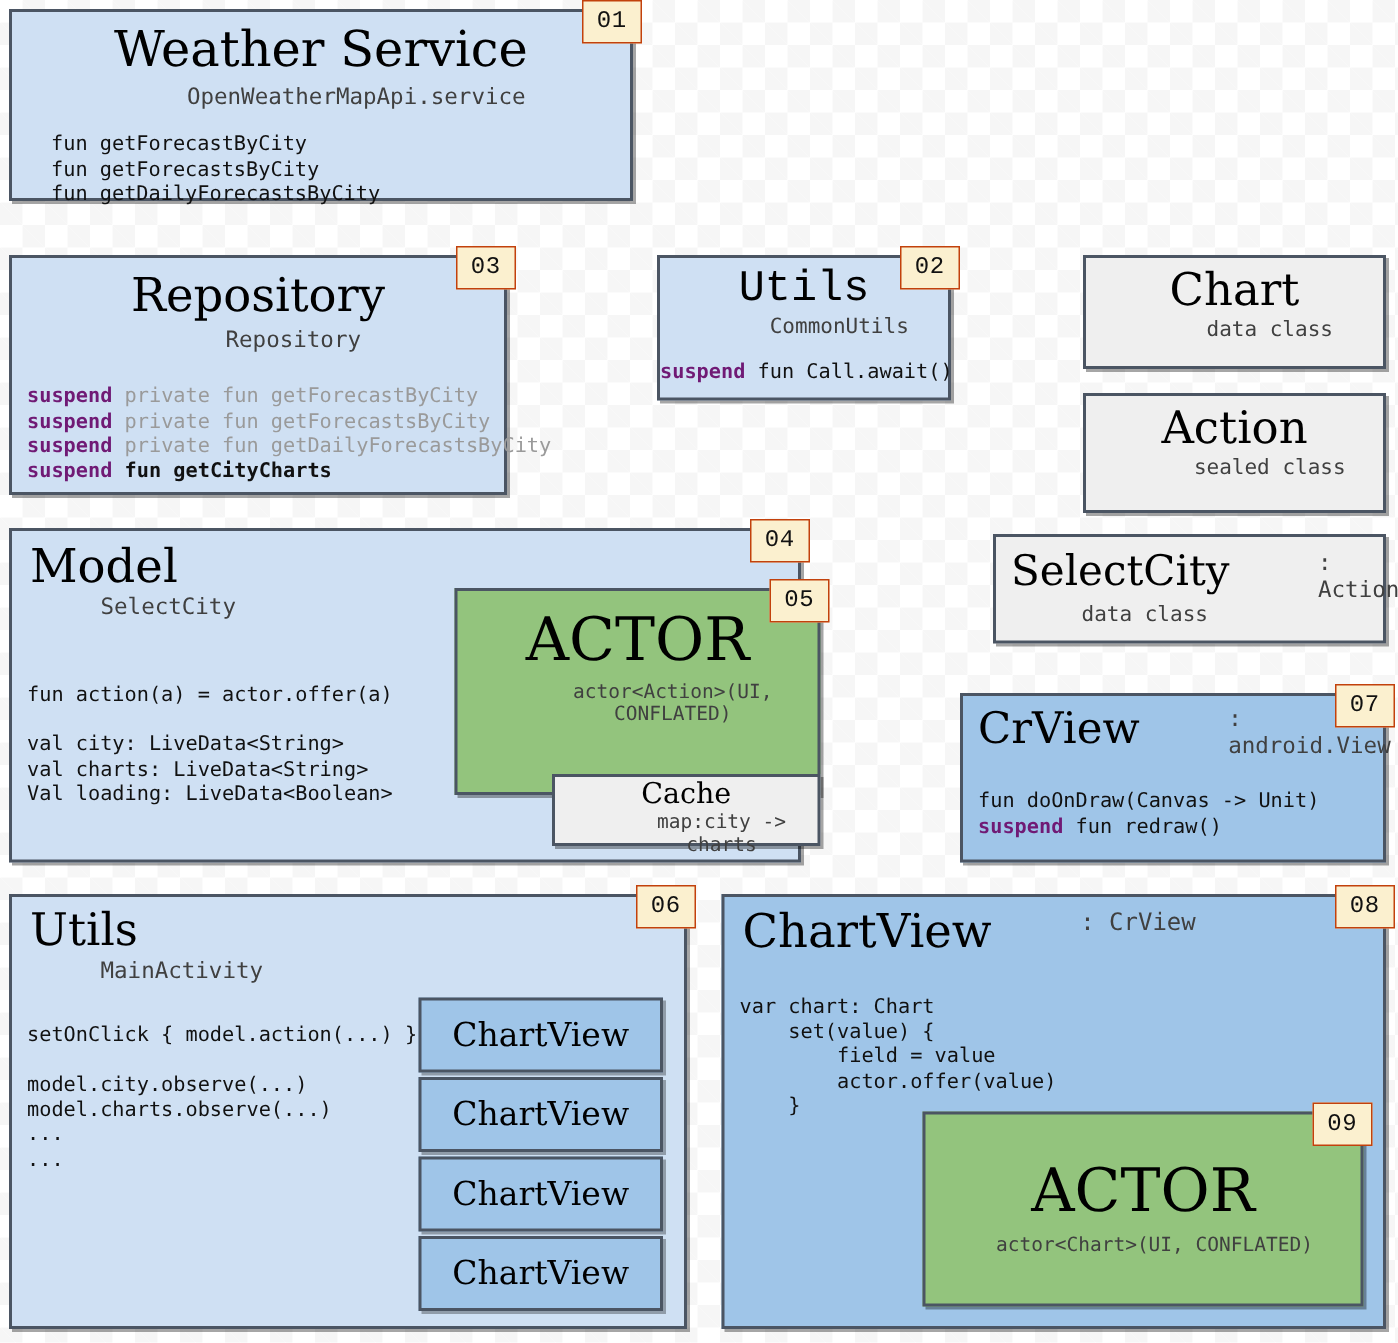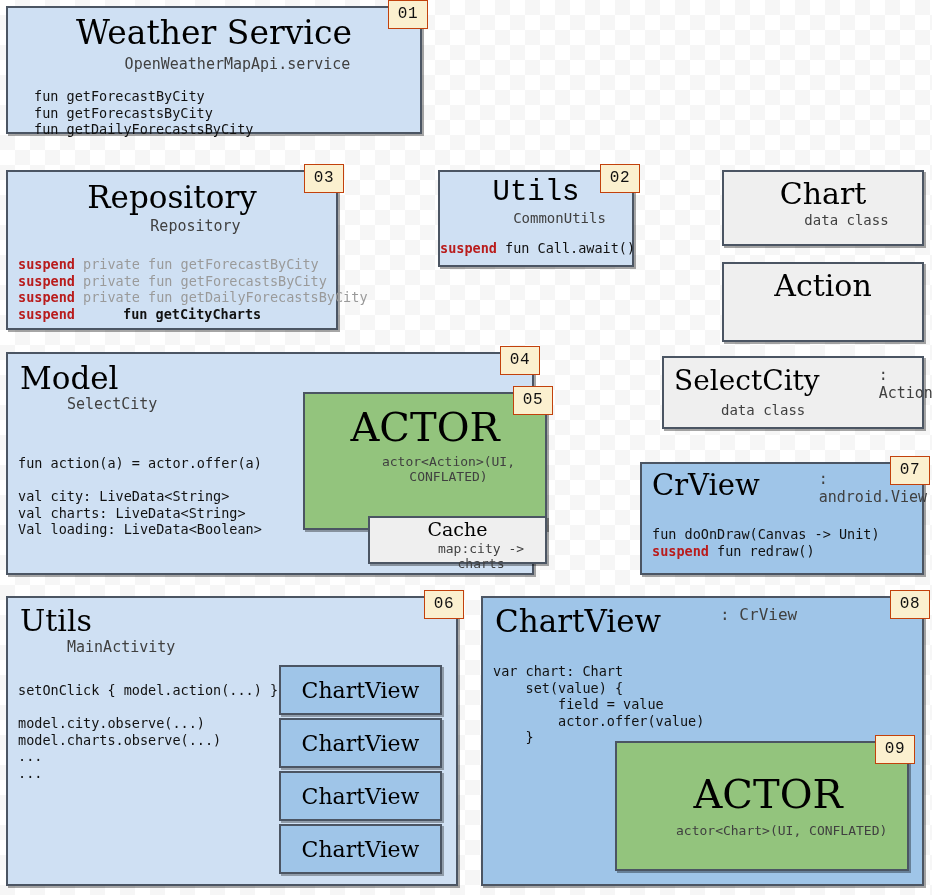--- a/index.html
+++ b/index.html
@@ -71,23 +71,23 @@
   }
 
   
   .code {
     font-family: "DejaVu Sans Mono", monospace;
     font-size: 13.5px;
     line-height: 16.6px;
     color: #111111;
     white-space: pre;
   }
-  .code .kw { color: #b91c1c; font-weight: bold; }
+  .code .kw { color: #701a75; font-weight: bold; }
   .code .muted { color: #9a9a9a; }
-  .code .b { font-weight: bold; padding-left: 40px; }
+  .code .b { font-weight: bold; }
 
   
   #box-weather-service { left: 6px;  top: 6px;   width: 416px; height: 128px; }
   #box-weather-service .title { font-size: 33px; padding-top: 8px; }
   #box-weather-service .sub   { font-size: 15px; padding-top: 4px; }
 
   
   #box-repository { left: 6px; top: 170px; width: 332px; height: 160px; }
   #box-repository .title { font-size: 31px; padding-top: 9px; }
   #box-repository .sub   { font-size: 15px; padding-top: 3px; }
@@ -166,21 +166,21 @@
     justify-content: center;
   }
 
   
   #box-chartview { left: 481px; top: 596px; width: 443px; height: 290px; }
   #box-chartview .title-row { padding: 7px 0 0 12px; }
   #box-chartview .title { font-size: 31px; }
   #box-chartview .sub   { font-size: 16px; }
 
   
-  #box-actor-chartview { left: 615px; top: 741px; width: 294px; height: 130px; padding-left: 12px; }
+  #box-actor-chartview { left: 615px; top: 741px; width: 294px; height: 130px; }
   #box-actor-chartview .title { font-size: 40px; text-align: center; padding-top: 30px; }
   #box-actor-chartview .sub   { font-size: 13px; text-align: left; padding-top: 8px; }
 </style>
 </head>
 <body>
 
 <div class="canvas">
 
   <div class="box blue" id="box-weather-service">
     <div class="badge">01</div>
@@ -205,20 +205,21 @@
     <div class="code" style="position:absolute;left:0;right:0;top:68px;text-align:center;"><span class="kw">suspend</span><span> fun Call.await()</span></div>
   </div>
 
   <div class="box gray" id="box-chart">
     <div class="title center">Chart</div>
     <div class="sub center">data class</div>
   </div>
 
   <div class="box gray" id="box-action">
     <div class="title center">Action</div>
+    <div class="sub center">sealed class</div>
   </div>
 
   <div class="box gray" id="box-selectcity">
     <div class="title-row">
       <span class="title">SelectCity</span>
       <span class="sub">: Action</span>
     </div>
     <div class="sub under">data class</div>
   </div>
 

